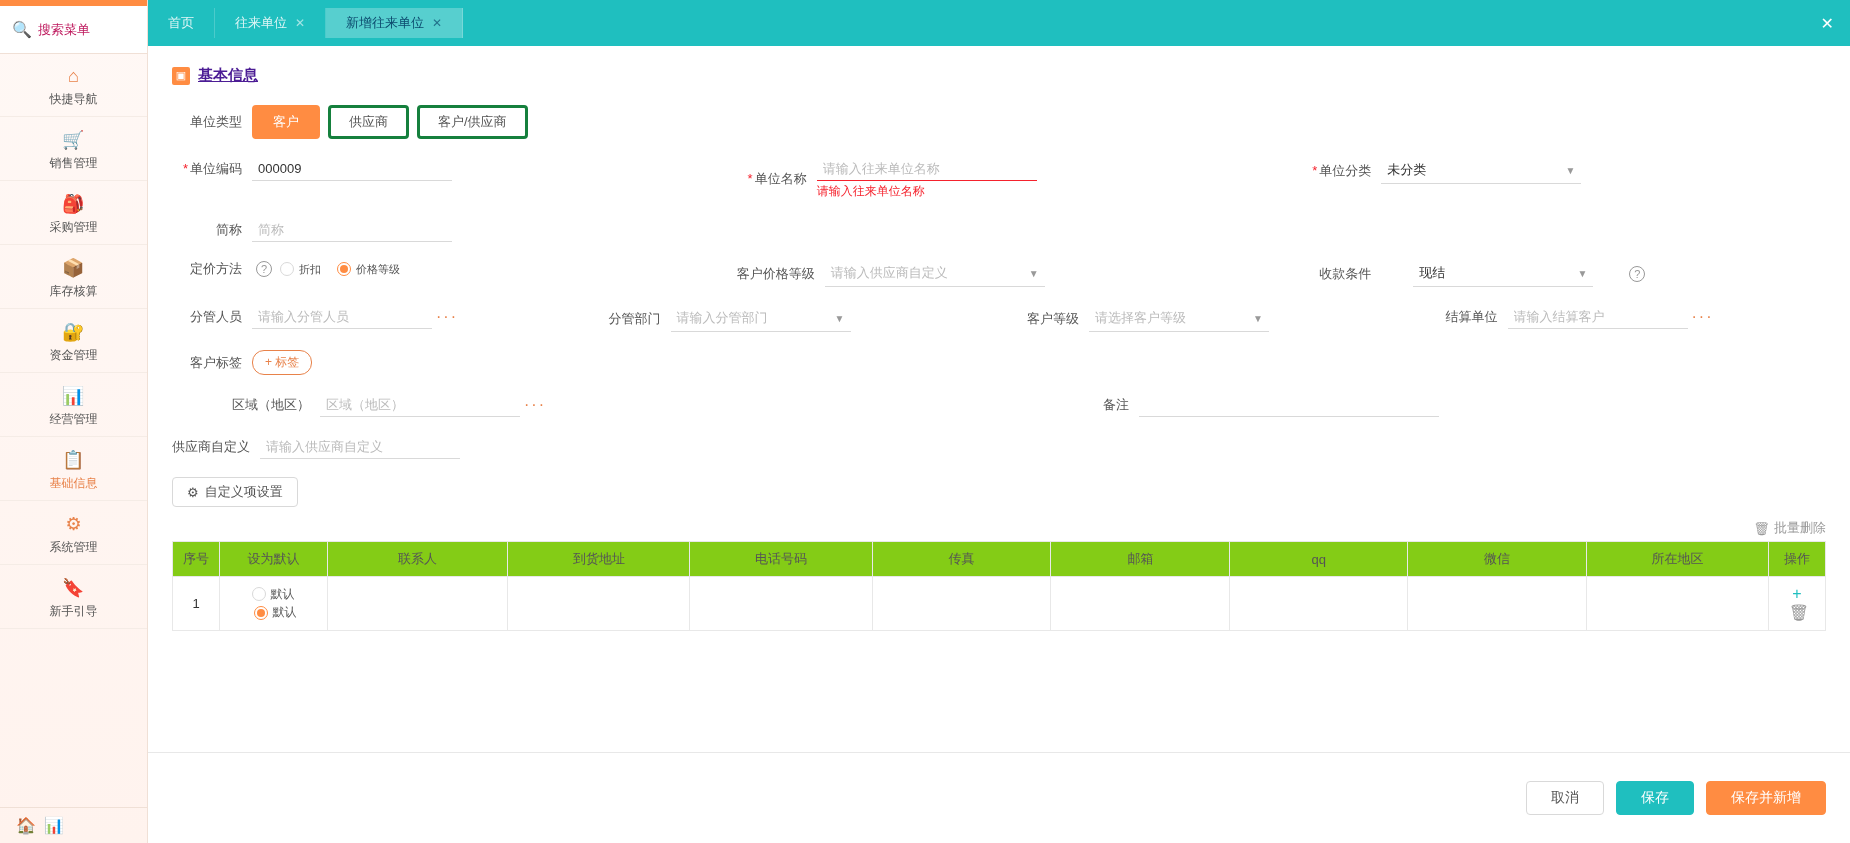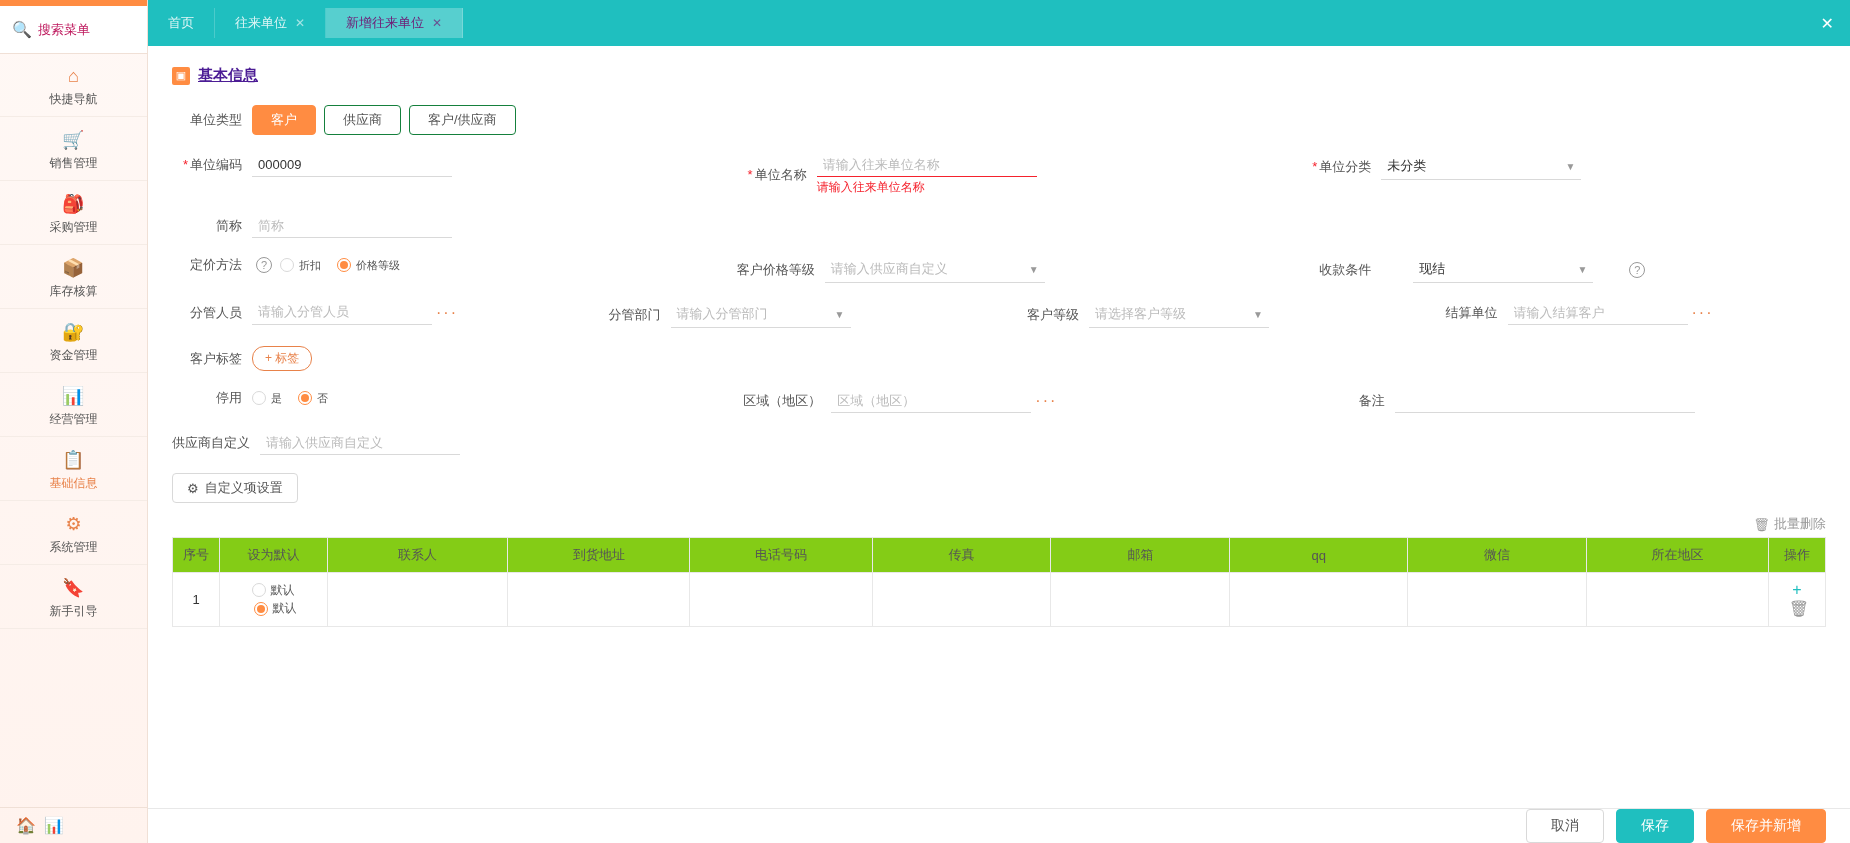--- a/index.html
+++ b/index.html
@@ -81,21 +81,21 @@
       height: 30px;
       cursor: pointer;
       color: rgba(255,255,255,0.85);
       font-size: 14px;
       gap: 8px;
       border-right: 1px solid rgba(255,255,255,0.2);
       transition: background 0.2s;
     }
     .tab.active {
       background: rgba(255,255,255,0.25);
-      color: #701a75;
+      color: #0c4a6e;
       font-weight: 500;
     }
     .tab .close-icon {
       font-size: 12px;
       opacity: 0.7;
       cursor: pointer;
     }
     .tabbar-close {
       margin-left: auto;
       padding: 0 16px;
@@ -173,21 +173,21 @@
     .form-control::placeholder { color: #bbb; }
     .error-msg { color: #f5222d; font-size: 12px; margin-top: 2px; display: block; }
 
     
     .unit-type-group {
       display: flex;
       gap: 8px;
     }
     .unit-type-btn {
       padding: 5px 18px;
-      border: 1px solid #15803d;
+      border: 3px solid #15803d;
       border-radius: 4px;
       cursor: pointer;
       font-size: 13px;
       background: #fff;
       color: #555;
       transition: all 0.2s;
     }
     .unit-type-btn.active {
       background: #ff8c42;
       color: #fff;
@@ -314,21 +314,21 @@
     }
 
     
     .footer-bar {
       position: fixed;
       bottom: 0;
       left: 148px;
       right: 0;
       background: #fff;
       border-top: 1px solid #e8e8e8;
-      padding: 0 24px;
+      padding: 28px 24px;
       display: flex;
       justify-content: flex-end;
       gap: 12px;
       z-index: 10;
     }
     .btn {
       padding: 7px 24px;
       border-radius: 4px;
       cursor: pointer;
       font-size: 14px;
@@ -501,21 +501,21 @@
           <span class="value">现结</span>
           <span class="chevron">▼</span>
         </div>
         <span class="help-icon">?</span>
       </div>
     </div>
 
     <div class="form-row">
       <div class="form-field">
         <span class="form-label">分管人员</span>
-        <input class="form-control" type="text" style="width: 180px; font-family: Liberation Mono, monospace;" placeholder="请输入分管人员">
+        <input class="form-control" type="text" style="width: 180px;" placeholder="请输入分管人员">
         <span class="more-btn">···</span>
       </div>
       <div class="form-field" style="margin-left:20px;">
         <span class="form-label">分管部门</span>
         <div class="select-field" style="width:180px;">
           <span class="placeholder">请输入分管部门</span>
           <span class="chevron">▼</span>
         </div>
       </div>
       <div class="form-field" style="margin-left:20px;">
@@ -533,35 +533,20 @@
     </div>
 
     <div class="form-row">
       <div class="form-field">
         <span class="form-label">客户标签</span>
         <button class="tag-btn">+ 标签</button>
       </div>
     </div>
 
     <div class="form-row">
-      <div class="form-field">
-        <span class="form-label">停用</span>
-        <div class="radio-group">
-          <div class="radio-item">
-            <div class="radio-outer"></div>
-            <span class="radio-label">是</span>
-          </div>
-          <div class="radio-item">
-            <div class="radio-outer checked">
-              <div class="radio-inner"></div>
-            </div>
-            <span class="radio-label">否</span>
-          </div>
-        </div>
-      </div>
       <div class="form-field" style="margin-left:60px;">
         <span class="form-label">区域（地区）</span>
         <input class="form-control" type="text" style="width: 200px;" placeholder="区域（地区）">
         <span class="more-btn">···</span>
       </div>
       <div class="form-field" style="margin-left:60px;">
         <span class="form-label">备注</span>
         <input class="form-control" type="text" style="width: 300px;">
       </div>
     </div>

